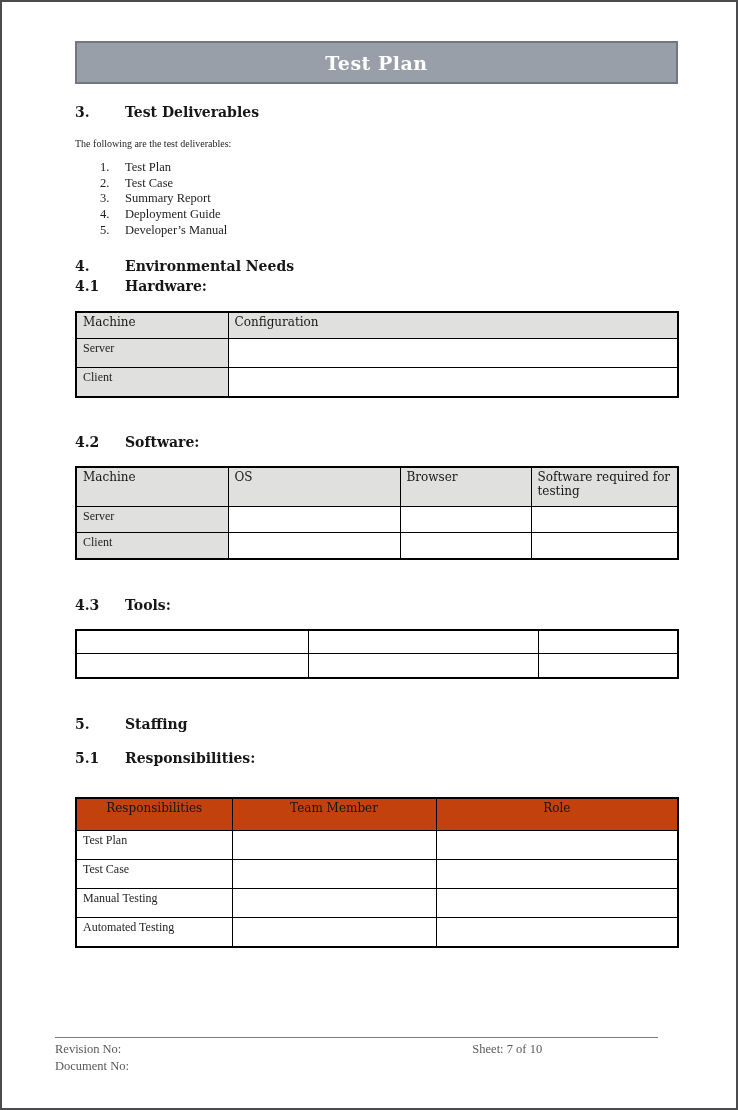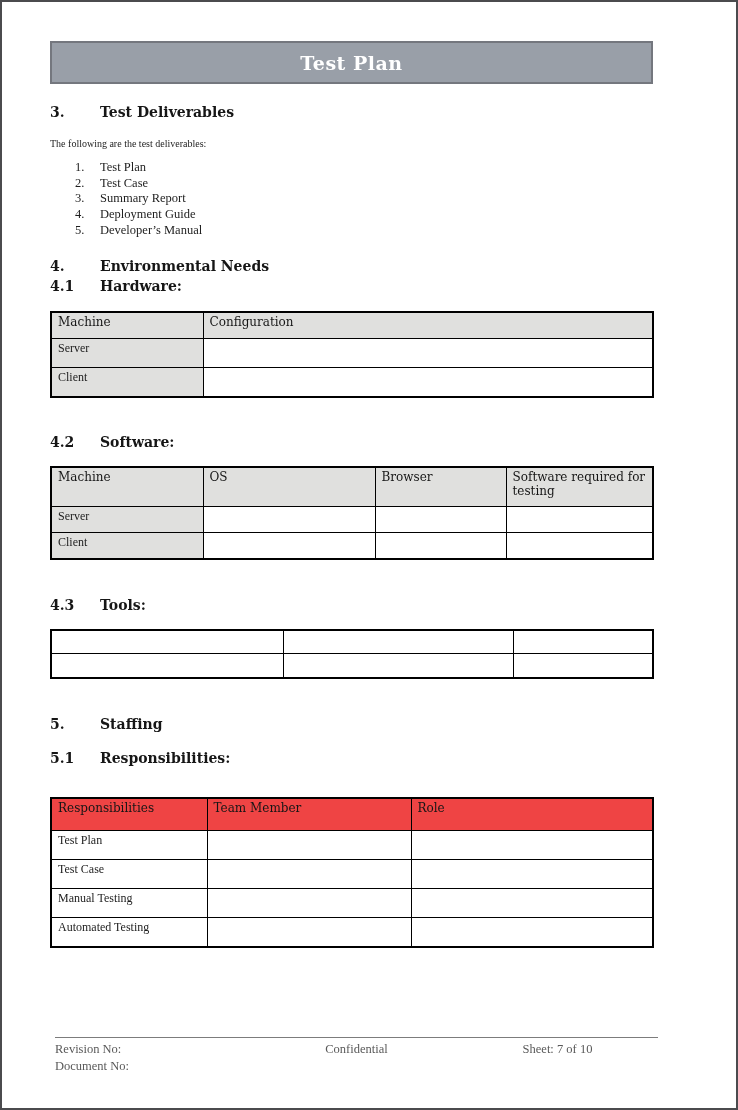--- a/index.html
+++ b/index.html
@@ -6,21 +6,21 @@
   .page{
     box-sizing:border-box;
     width:738px;height:1110px;
     border:2px solid #4b4b4e;
     position:relative;
     background:#fff;
     font-family:"Liberation Serif",serif;
     color:#1d1d1d;
     overflow:hidden;
   }
-  .content{padding-left:48px;width:603px;}
+  .content{padding-left:73px;width:603px;}
 
   .banner{
     margin-top:39px;height:43px;box-sizing:border-box;
     background:#999fa8;border:2px solid #74777e;
     display:flex;align-items:center;justify-content:center;
   }
   .banner-title{
     font-family:"DejaVu Serif",serif;font-weight:bold;
     font-size:19px;color:#ffffff;letter-spacing:.5px;
   }
@@ -58,21 +58,21 @@
 
   .tbl-software{margin-top:16px;}
   .tbl-software .r-head{height:40px;}
   .tbl-software .r-body{height:26px;}
 
   .tbl-tools{margin-top:16px;}
   .tbl-tools .r-head{height:24px;}
   .tbl-tools .r-body{height:24px;}
 
   .tbl-resp{margin-top:31px;}
-  .tbl-resp th{background:#ef4444;}
+  .tbl-resp th{background:#c2410c;text-align:center;}
   .tbl-resp .r-head{height:33px;}
   .tbl-resp .r-body{height:29px;}
 
   .m-h3{margin-top:20px;}
   .m-h4{margin-top:19px;}
   .m-h41{margin-top:4px;}
   .m-h42{margin-top:36px;}
   .m-h43{margin-top:37px;}
   .m-h5{margin-top:37px;}
   .m-h51{margin-top:18px;}
@@ -261,20 +261,17 @@
     </tbody>
       </table>
 
   </div>
 
   <div class="footer">
     <div class="fcol">
       <div>Revision No:</div>
       <div>Document No:</div>
     </div>
-    <div class="fcol fcenter">
-      <div>Confidential</div>
-    </div>
     <div class="fcol fright">
       <div>Sheet: 7 of 10</div>
     </div>
   </div>
 </div>
 
 </body></html>

